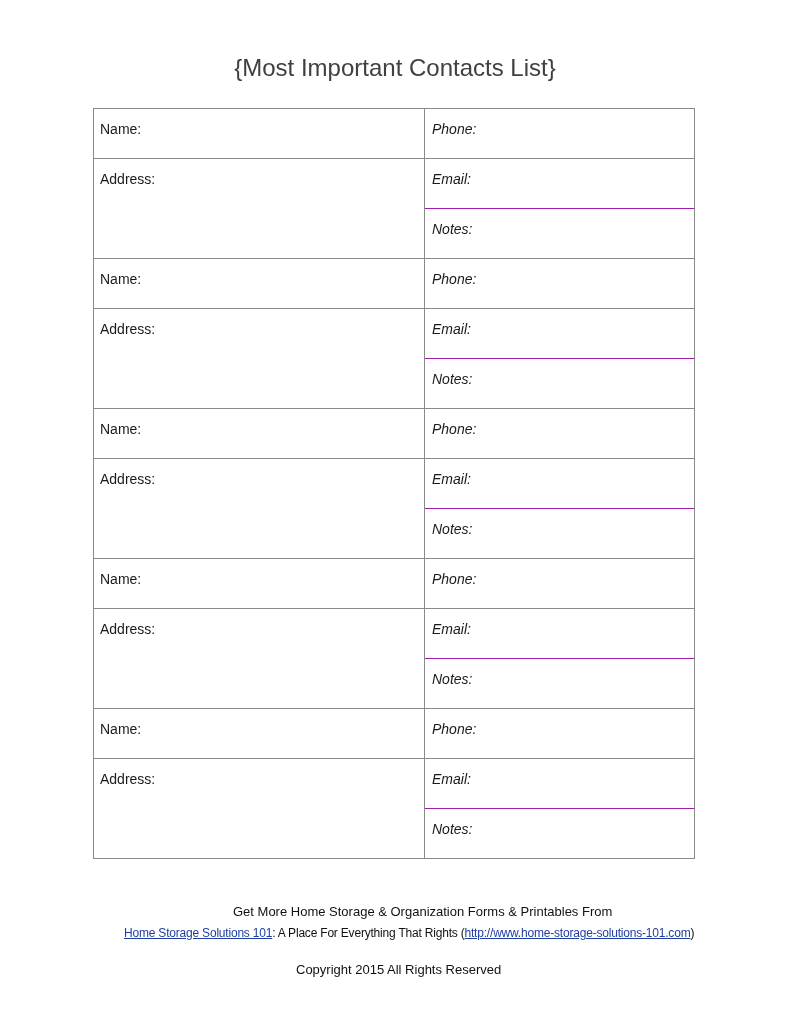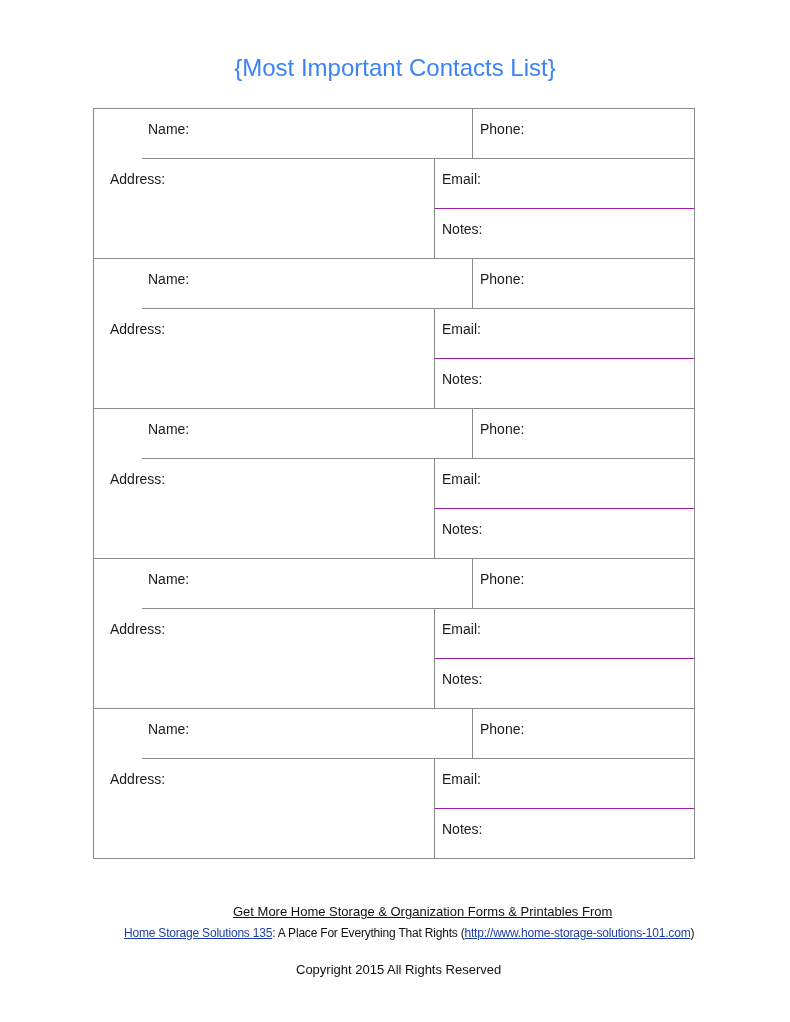--- a/index.html
+++ b/index.html
@@ -1,35 +1,35 @@
 <!DOCTYPE html>
 <html><head>
 <meta charset="utf-8">
 <style>
   html, body { margin: 0; padding: 0; background: #ffffff; }
   body { width: 790px; height: 1022px; position: relative; overflow: hidden;
          font-family: "Liberation Sans", sans-serif; color: #1a1a1a; }
   .title { position: absolute; top: 54px; left: 0; width: 790px; text-align: center;
-           font-size: 24px; color: #3b82f6; }
+           font-size: 24px; color: #404040; }
   .contacts { position: absolute; left: 93px; top: 108px; width: 602px;
               border: 1px solid #8a8a8a; box-sizing: border-box; }
   .contact { display: block; }
   .contact + .contact { border-top: 1px solid #8a8a8a; }
   .row { display: flex; }
-  .row.name-row { height: 49px; border-bottom: 1px solid #8a8a8a; margin-left: 48px; }
-  .row.addr-row { height: 99px; margin-left: 10px; }
+  .row.name-row { height: 49px; border-bottom: 1px solid #8a8a8a; }
+  .row.addr-row { height: 99px; }
   .left { width: 331px; border-right: 1px solid #8a8a8a; box-sizing: border-box;
           padding: 12px 0 0 6px; font-size: 14px; }
-  .right { flex: 1; display: flex; flex-direction: column; }
+  .right { flex: 1; display: flex; flex-direction: column; font-style: italic; }
   .cell { padding: 12px 0 0 7px; font-size: 14px; box-sizing: border-box; }
   .right .cell.full { height: 49px; }
   .right .cell.half { height: 49px; }
   .right .cell.half.top { border-bottom: 1px solid #a21caf; height: 50px; }
   .footer { position: absolute; top: 904px; left: 0; width: 790px; font-size: 13px; color: #111; }
-  .footer .line1 { position: absolute; left: 233px; top: 0; white-space: nowrap; text-decoration: underline; }
+  .footer .line1 { position: absolute; left: 233px; top: 0; white-space: nowrap; }
   .footer .line2 { position: absolute; left: 124px; top: 22px; white-space: nowrap; font-size: 12px;
                    letter-spacing: -0.2px; }
   .footer .line3 { position: absolute; left: 296px; top: 58px; white-space: nowrap; }
   .link { color: #1f3fa0; text-decoration: underline; }
 </style>
 </head>
 <body>
 
 <div class="title">{Most Important Contacts List}</div>
 
@@ -107,16 +107,16 @@
         <div class="cell half top">Email:</div>
         <div class="cell half">Notes:</div>
       </div>
     </div>
   </div>
 </div>
 
 <div class="footer">
   <div class="line1">Get More Home Storage &amp; Organization Forms &amp; Printables From</div>
   <div class="line2">
-    <span class="link">Home Storage Solutions 135</span><span>: A Place For Everything That Rights (</span><span class="link">http://www.home-storage-solutions-101.com</span><span>)</span>
+    <span class="link">Home Storage Solutions 101</span><span>: A Place For Everything That Rights (</span><span class="link">http://www.home-storage-solutions-101.com</span><span>)</span>
   </div>
   <div class="line3">Copyright 2015 All Rights Reserved</div>
 </div>
 
 </body></html>

